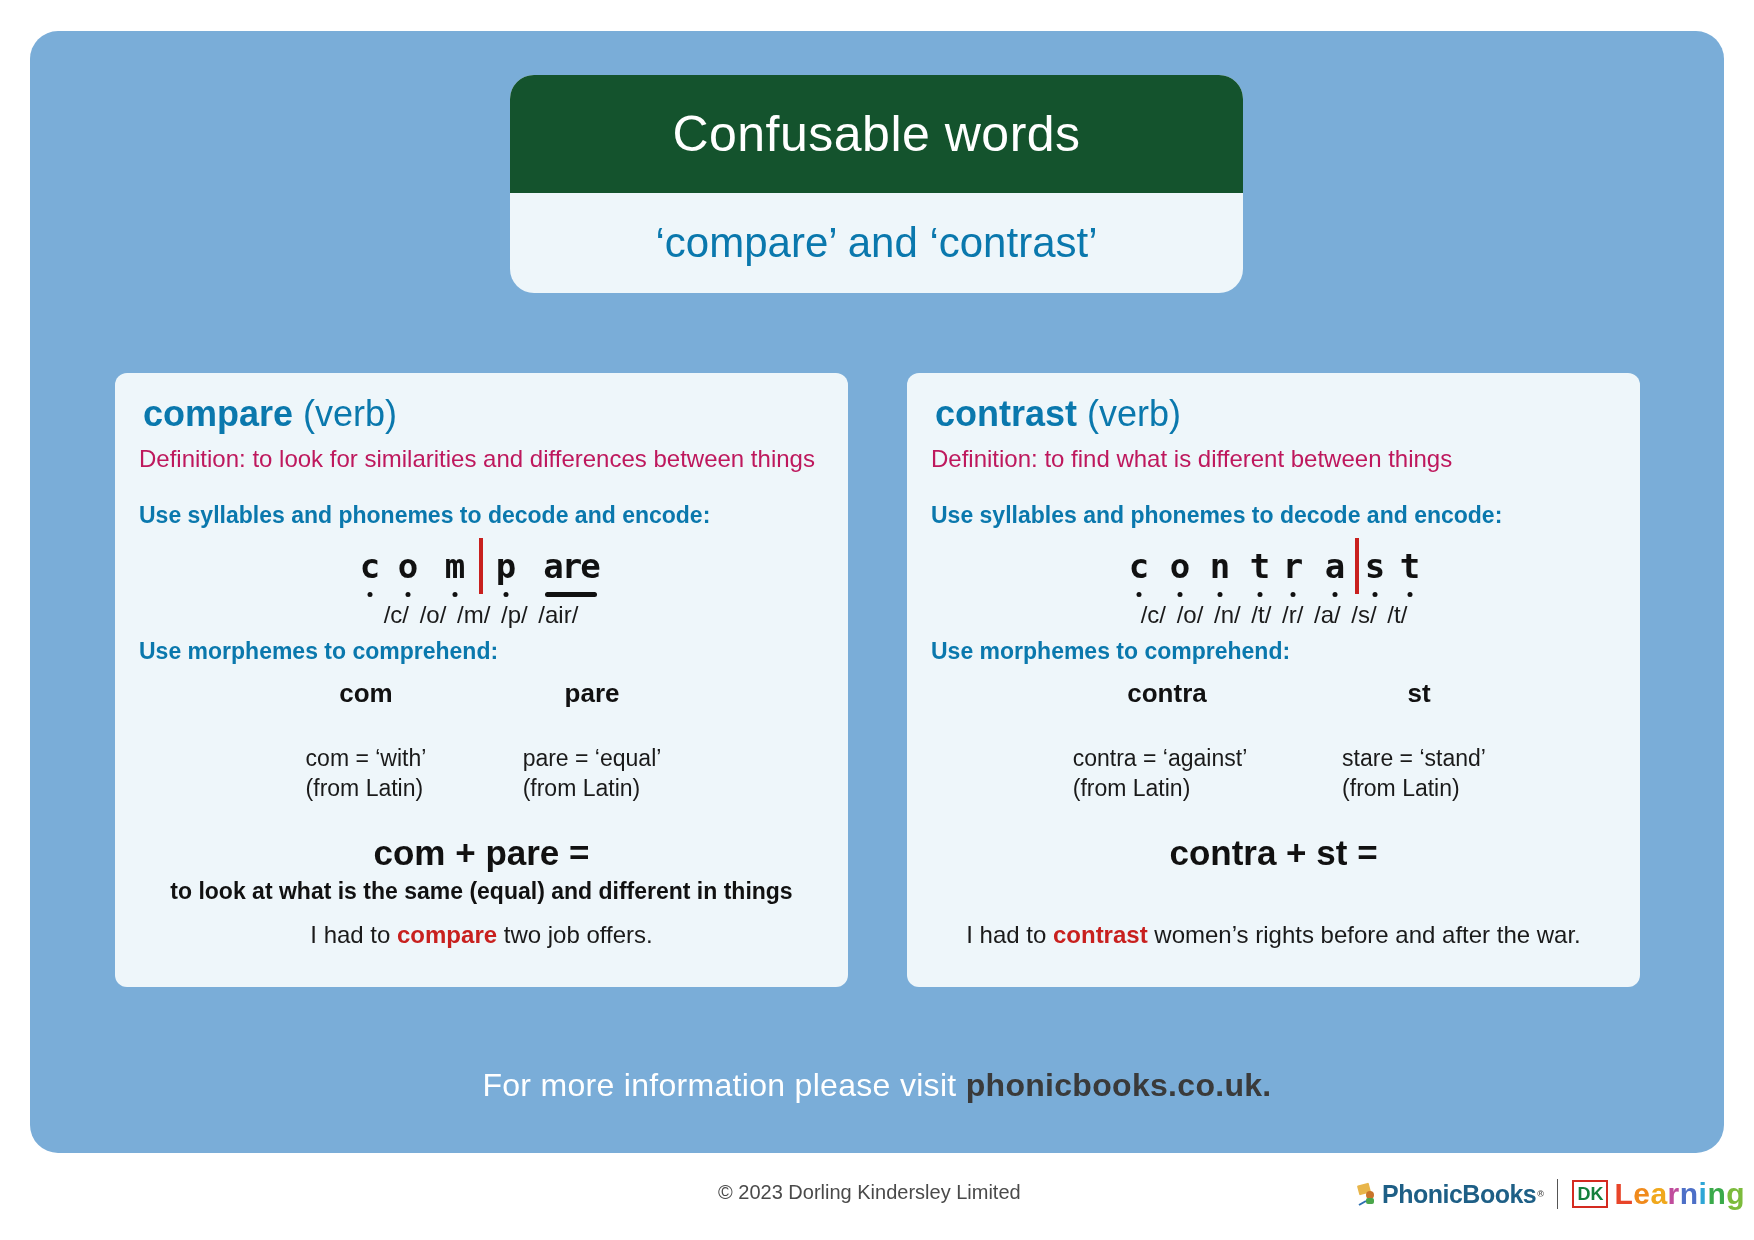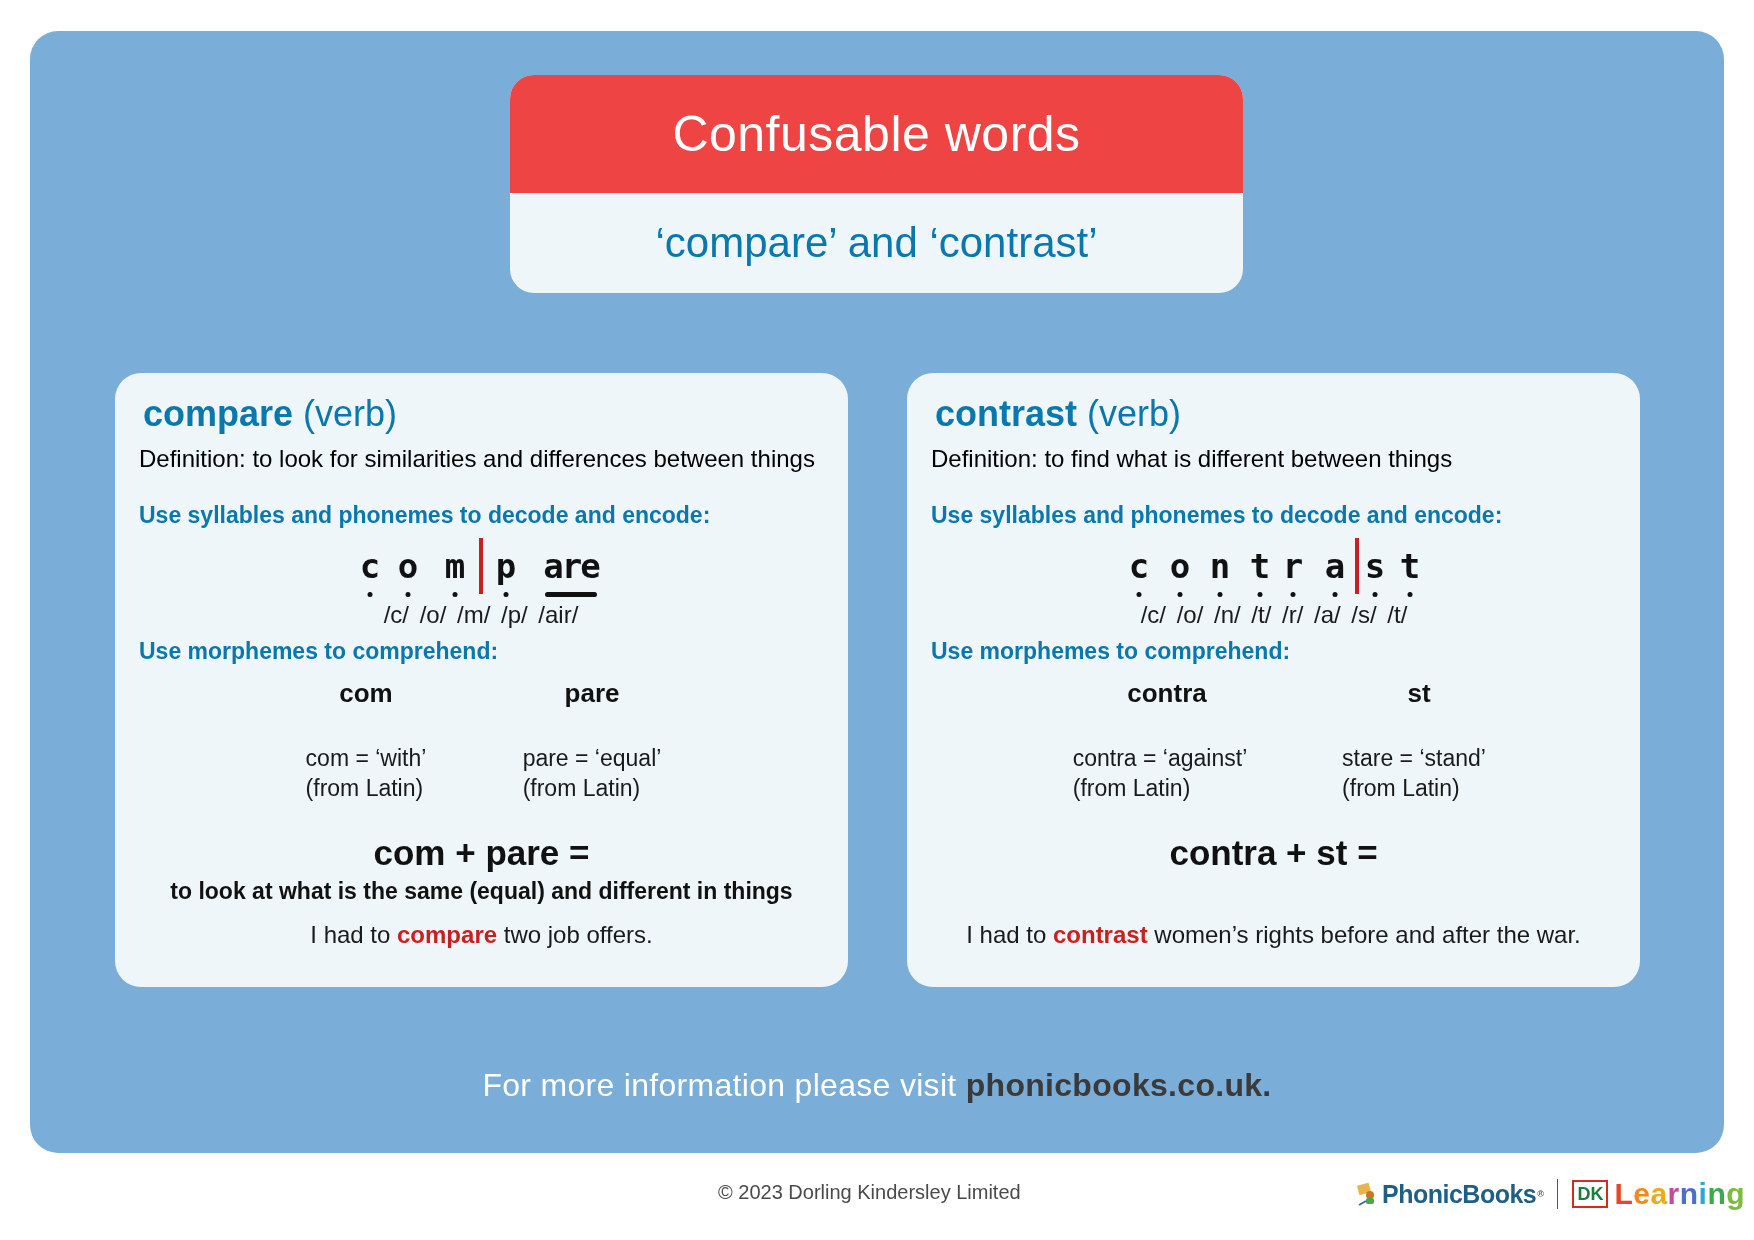--- a/index.html
+++ b/index.html
@@ -9,41 +9,41 @@
     .panel {
       position: absolute; left: 30px; top: 31px; width: 1694px; height: 1122px;
       background: #7aadd8; border-radius: 28px;
     }
 
     .header {
       position: absolute; left: 510px; top: 75px; width: 733px; height: 218px;
       border-radius: 24px; overflow: hidden; background: #eef6fa;
     }
     .header-top {
-      height: 118px; background: #ef4444; color: #ffffff;
+      height: 118px; background: #14532d; color: #ffffff;
       display: flex; align-items: center; justify-content: center;
       font-size: 50px; letter-spacing: 0.5px;
     }
     .header-bottom {
       height: 100px; display: flex; align-items: center; justify-content: center;
       color: #0a78ad; font-size: 42px;
     }
 
     .card {
       position: absolute; top: 373px; width: 733px; height: 614px;
-      background: #eef6fa; border-radius: 26px;
+      background: #eef6fa; border-radius: 12px;
     }
     .card.left { left: 115px; }
     .card.right { left: 907px; text-decoration: underline; }
 
     .abs { position: absolute; white-space: nowrap; }
 
     .card-title { left: 28px; top: 20px; font-size: 36px; color: #0a78ad; }
     .card-title .word { font-weight: bold; }
-    .definition { left: 24px; top: 72px; font-size: 24px; color: #000000; }
+    .definition { left: 24px; top: 72px; font-size: 24px; color: #be185d; }
     .section-label { left: 24px; font-size: 23px; font-weight: bold; color: #0a78ad; }
 
     .segments { top: 173px; height: 80px; left: 0; width: 733px; }
     .seg {
       position: absolute; top: 0; font-family: "DejaVu Sans Mono", monospace;
       font-weight: bold; font-size: 34px; color: #111; text-align: center;
       transform: translateX(-50%);
     }
     .dot {
       position: absolute; top: 46px; width: 5px; height: 5px; border-radius: 50%;

